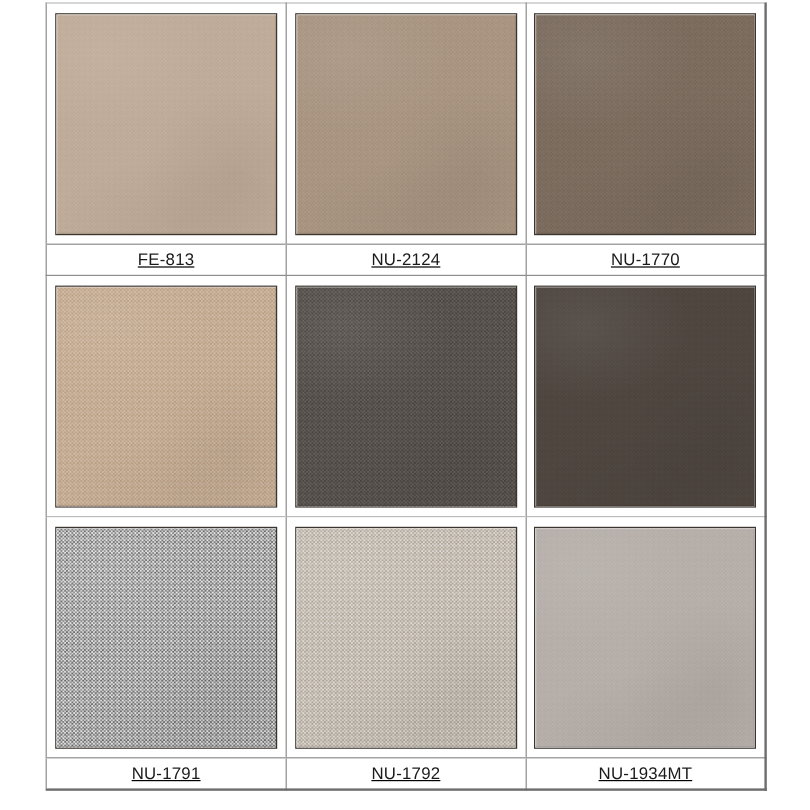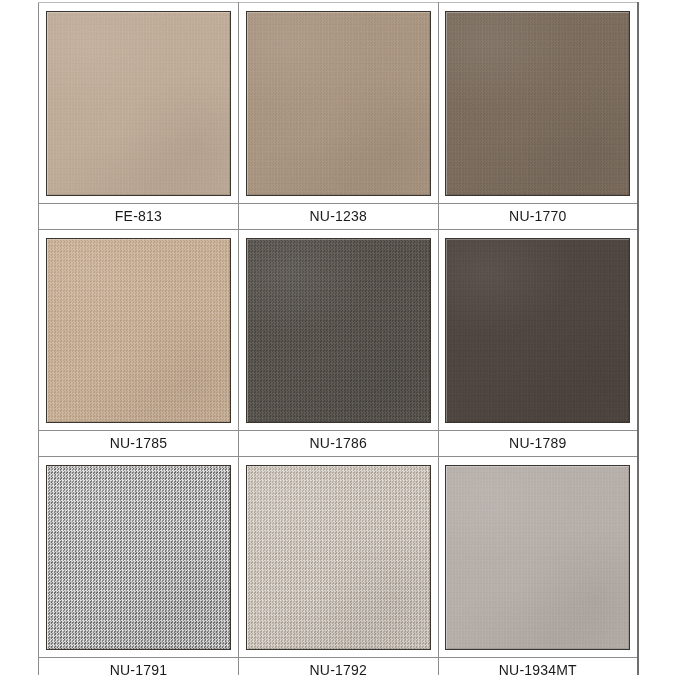--- a/index.html
+++ b/index.html
@@ -51,20 +51,21 @@
     background: #ffffff;
   }
 
   td.label-cell {
     border: 1px solid #8d8d8d;
     padding: 0;
     height: 25px;
     vertical-align: middle;
     text-align: center;
     background: #ffffff;
+    text-decoration: underline;
   }
 
   
   .swatch-img {
     position: relative;
     width: 185px;
     height: 185px;
     margin: 5px auto 4px auto;
     border: 1px solid #3a352f;
     box-sizing: border-box;
@@ -158,21 +159,21 @@
             <div class="swatch-sheen"></div>
           </div>
         </td>
       </tr>
 
       <tr>
         <td class="label-cell">
           <div class="swatch-label">FE-813</div>
         </td>
         <td class="label-cell">
-          <div class="swatch-label">NU-1238</div>
+          <div class="swatch-label">NU-2124</div>
         </td>
         <td class="label-cell">
           <div class="swatch-label">NU-1770</div>
         </td>
       </tr>
 
       <tr>
         <td class="swatch-cell">
           <div class="swatch-img grain-light" style="border-color: rgb(58, 53, 47);">
             <div class="swatch-fill" style="background: rgb(196, 171, 146);"></div>
@@ -192,31 +193,20 @@
         <td class="swatch-cell">
           <div class="swatch-img grain-none" style="border-color: rgb(58, 53, 47);">
             <div class="swatch-fill" style="background: rgb(78, 69, 63);"></div>
             <div class="swatch-grain"></div>
             <div class="swatch-cloud"></div>
             <div class="swatch-sheen"></div>
           </div>
         </td>
       </tr>
 
-      <tr>
-        <td class="label-cell">
-          <div class="swatch-label">NU-1785</div>
-        </td>
-        <td class="label-cell">
-          <div class="swatch-label">NU-1786</div>
-        </td>
-        <td class="label-cell">
-          <div class="swatch-label">NU-1789</div>
-        </td>
-      </tr>
 
       <tr>
         <td class="swatch-cell">
           <div class="swatch-img grain-heavy" style="border-color: rgb(58, 53, 47);">
             <div class="swatch-fill" style="background: rgb(163, 163, 163);"></div>
             <div class="swatch-grain"></div>
             <div class="swatch-cloud"></div>
             <div class="swatch-sheen"></div>
           </div>
         </td>

